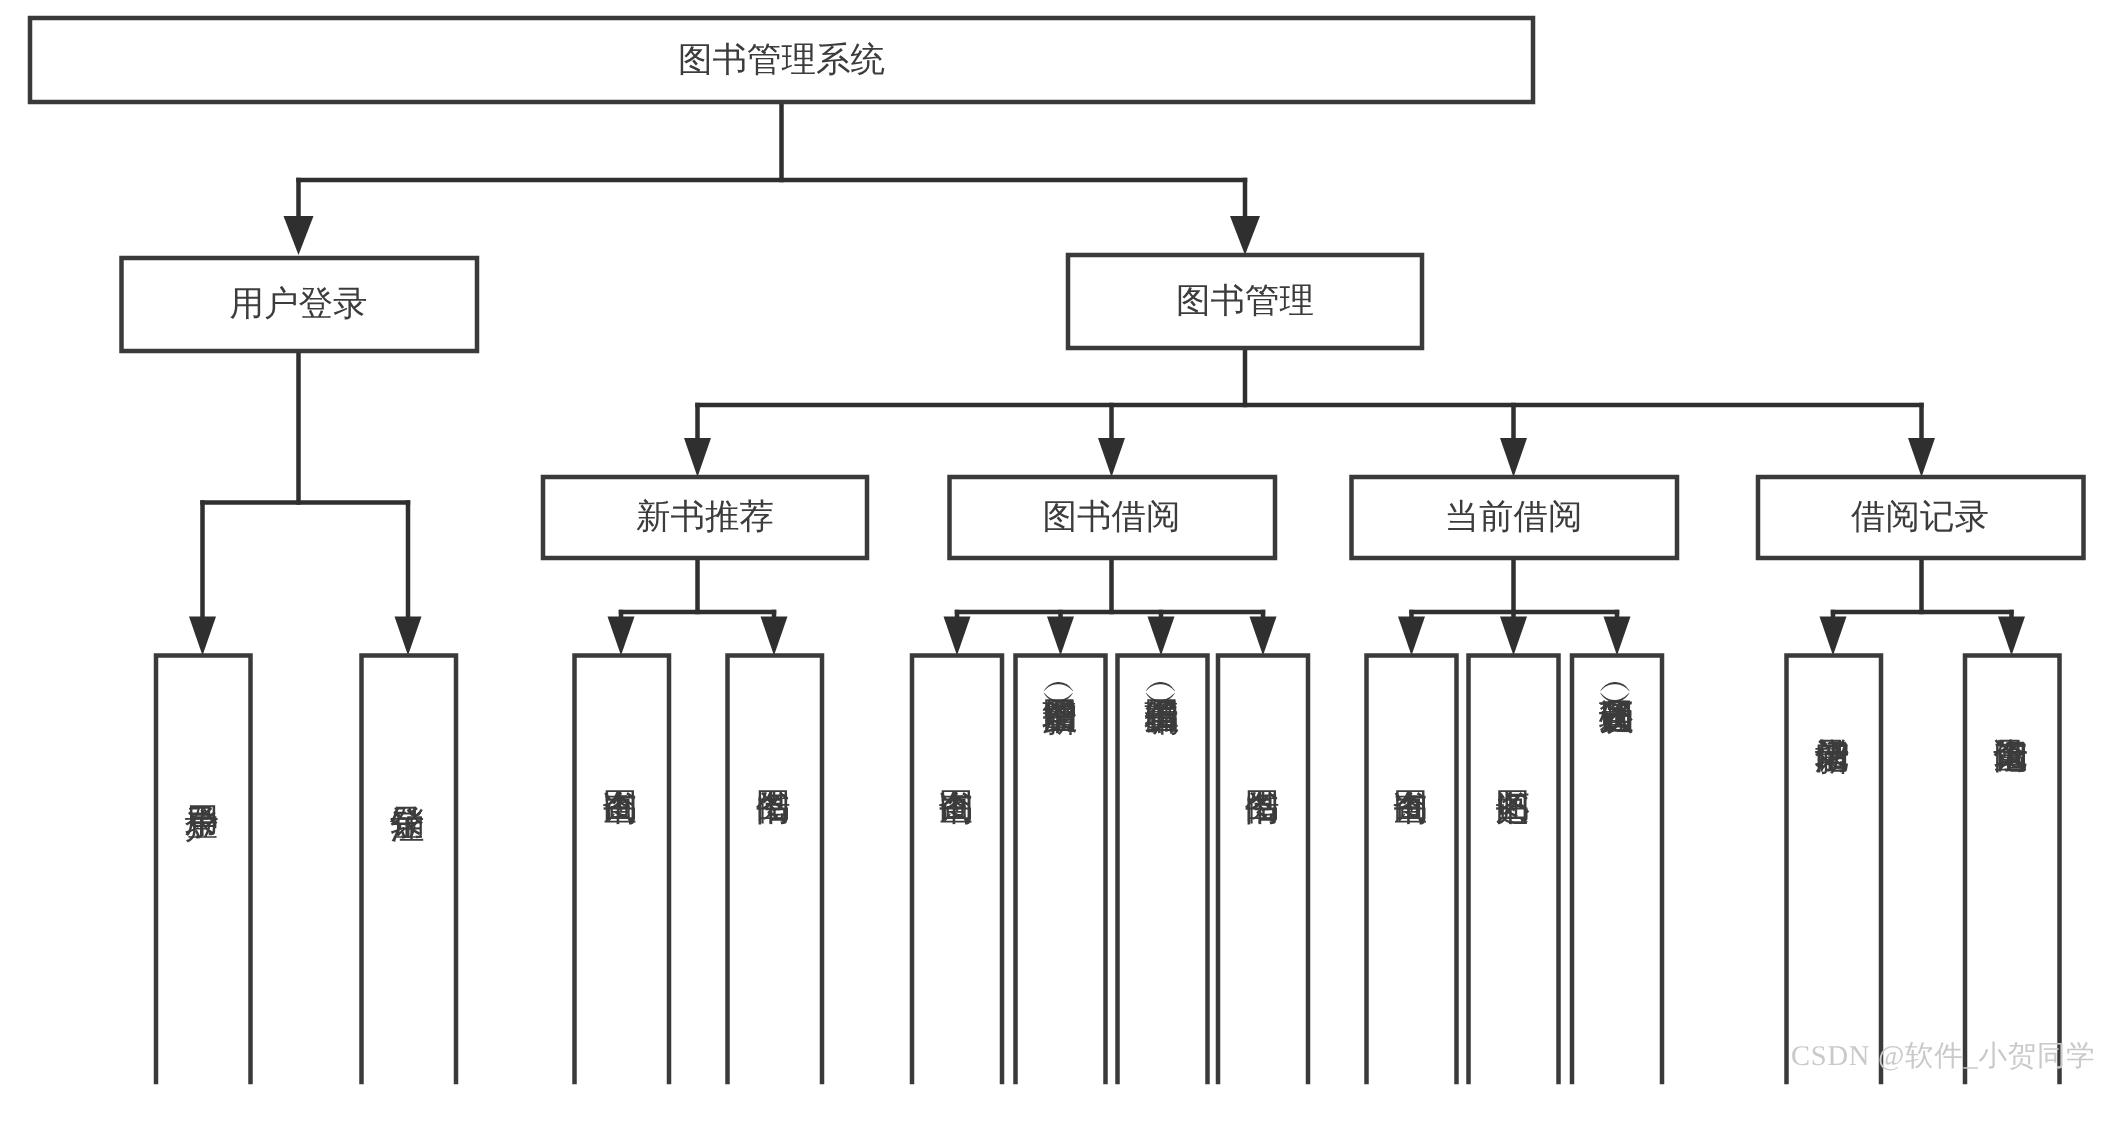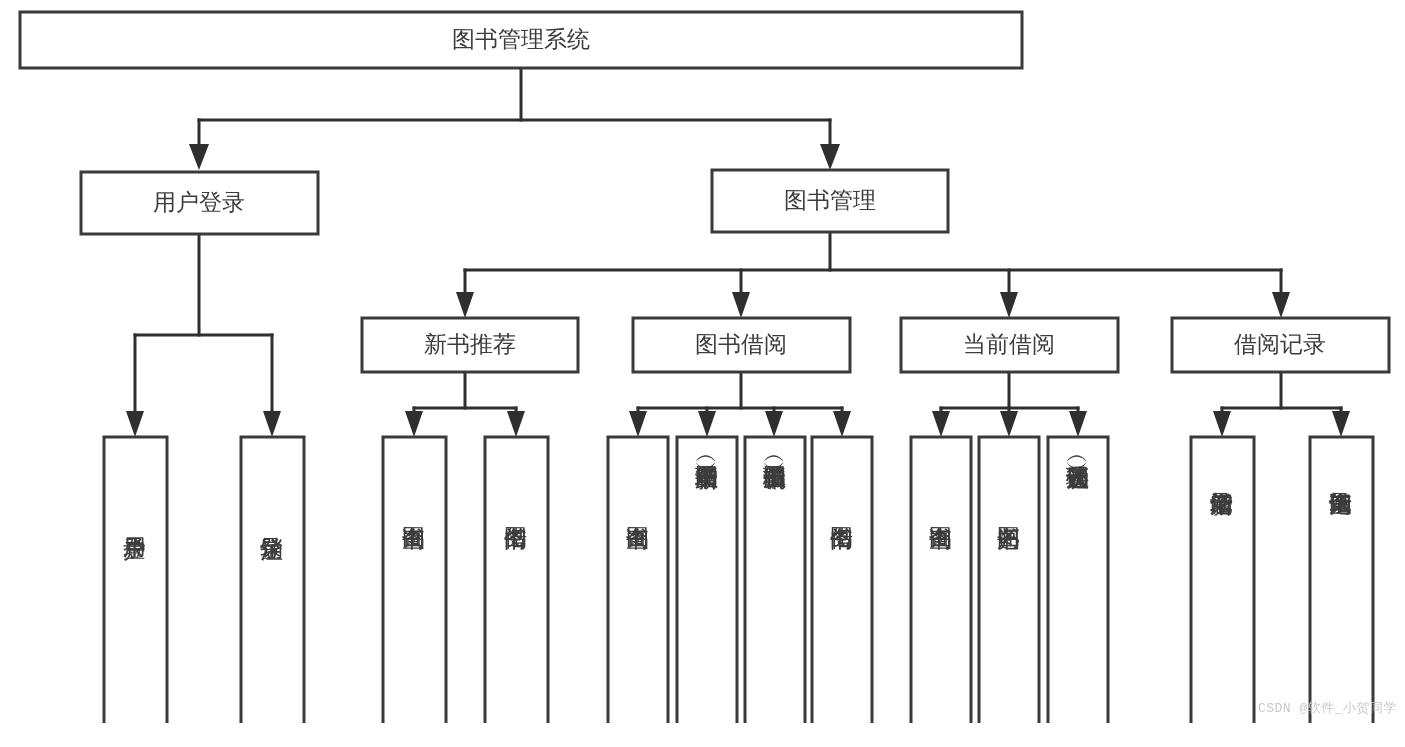--- a/index.html
+++ b/index.html
@@ -50,22 +50,22 @@
   }
   .edge-arrow {
     fill: #2f2f2f;
     stroke: none;
   }
   .watermark {
     position: absolute;
     right: 8px;
     bottom: 6px;
     color: #c9c9c9;
-    font-size: 13px;
-    font-family: Liberation Mono, monospace;
+    font-size: 19px;
+    font-family: Liberation Serif, serif;
     white-space: nowrap;
     letter-spacing: 0.5px;
     user-select: none;
   }
 </style>
 </head>
 <body>
 
 <div id="diagram-root">
 

